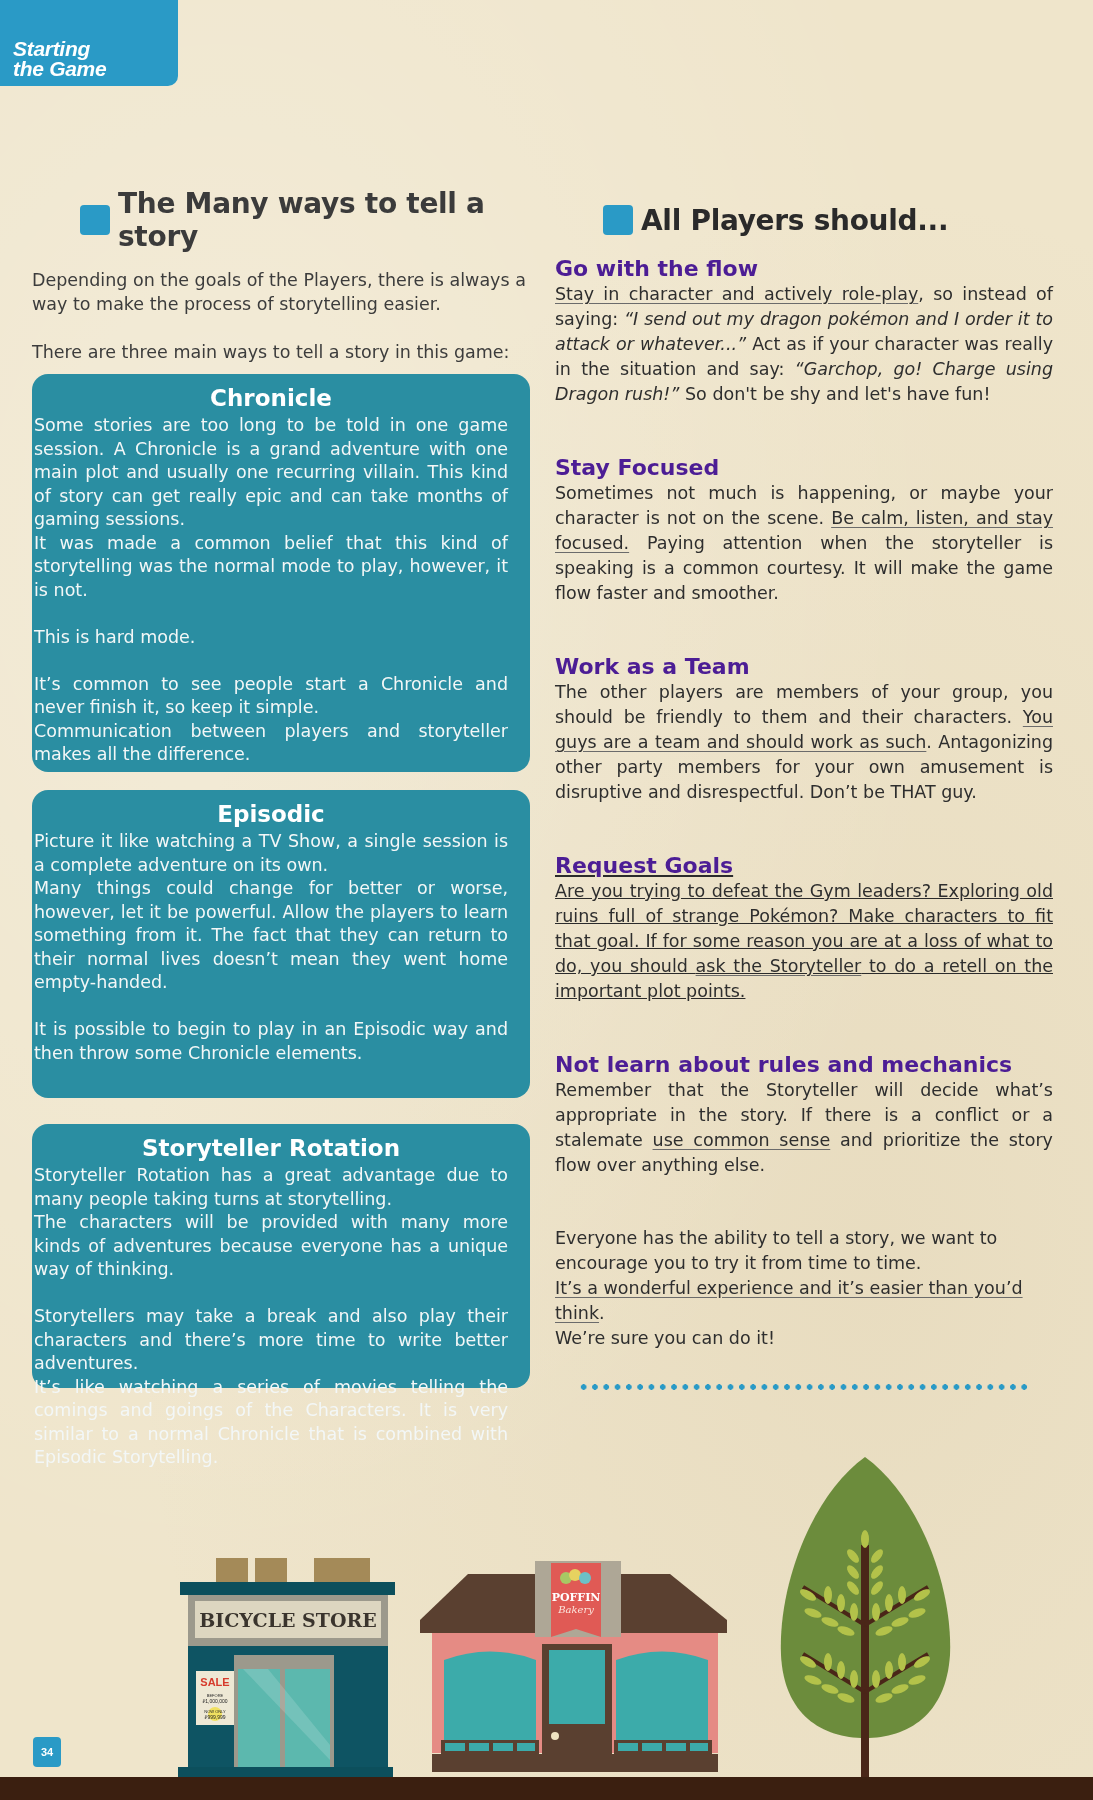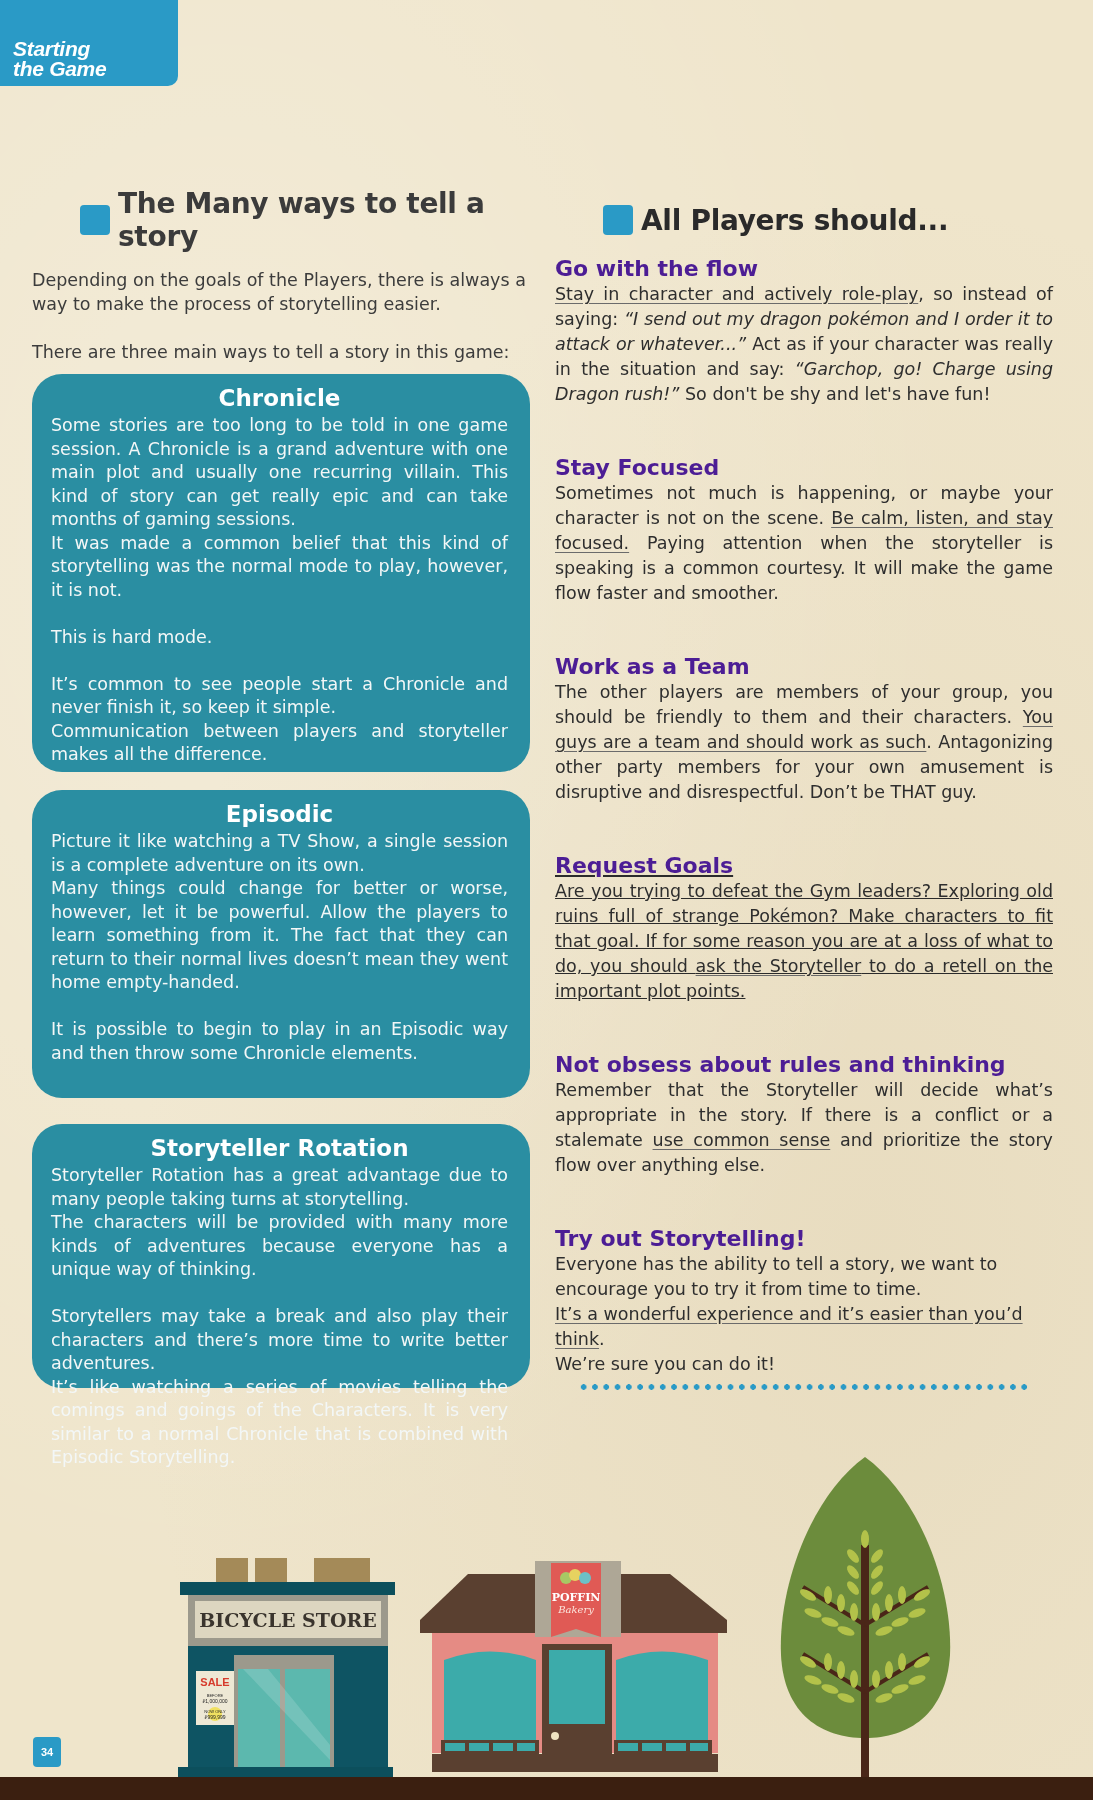--- a/index.html
+++ b/index.html
@@ -27,22 +27,22 @@
   .sec-heading { display: flex; align-items: center; height: 40px; padding-left: 48px; }
   .sec-square { width: 30px; height: 30px; background: #2a9ac6; border-radius: 4px; margin-right: 8px; flex: none; }
   .sec-heading h1 { font-size: 28px; font-weight: bold; color: #3b3b3b; letter-spacing: -0.3px; }
   .col-right .sec-heading h1 { color: #2a2a2a; }
 
   .intro p { font-size: 17.5px; line-height: 24px; color: #3c3c3c; }
   .intro { margin-top: 28px; }
   .intro p + p { margin-top: 24px; }
 
   .mode-card {
-    background: #2a8ea2; border-radius: 30px; color: #f3f7f7;
-    padding: 10px 22px 22px 19px;
+    background: #2a8ea2; border-radius: 16px; color: #f3f7f7;
+    padding: 10px 22px 22px 2px;
     text-align: justify;
   }
   .mode-card h2 { text-align: center; font-size: 23px; font-weight: bold; line-height: 28px; color: #fff; margin-bottom: 2px; }
   .mode-card p { font-size: 17.5px; line-height: 23.5px; }
   .mode-card .gap { height: 23.5px; }
 
   .tip { margin-bottom: 0; }
   .tip h3 { font-size: 22px; font-weight: bold; color: #4c1d95; line-height: 26px; }
   .tip p { font-size: 17.5px; line-height: 25px; text-align: justify; color: #2e2e2e; }
   .tip u { text-decoration: underline; text-decoration-color: #6b6b6b; text-underline-offset: 3px; }
@@ -126,26 +126,25 @@
     <h3>Work as a Team</h3>
     <p><span>The other players are members of your group, you should be friendly to them and their characters. </span><u>You guys are a team and should work as such</u><span>. Antagonizing other party members for your own amusement is disruptive and disrespectful. Don’t be THAT guy.</span></p>
   </div>
 
   <div class="tip" style="margin-top:48px;text-decoration:underline;">
     <h3>Request Goals</h3>
     <p><span>Are you trying to defeat the Gym leaders? Exploring old ruins full of strange Pokémon? Make characters to fit that goal. If for some reason you are at a loss of what to do, you should </span><u>ask the Storyteller</u><span> to do a retell on the important plot points.</span></p>
   </div>
 
   <div class="tip" style="margin-top:48px;">
-    <h3>Not obsess about rules and thinking</h3>
+    <h3>Not learn about rules and mechanics</h3>
     <p><span>Remember that the Storyteller will decide what’s appropriate in the story. If there is a conflict or a stalemate </span><u>use common sense</u><span> and prioritize the story flow over anything else.</span></p>
   </div>
 
   <div class="tip" style="margin-top:48px;">
-    <h3>Try out Storytelling!</h3>
     <p style="text-align:left;"><span>Everyone has the ability to tell a story, we want to encourage you to try it from time to time.</span><br><u>It’s a wonderful experience and it’s easier than you’d think</u><span>.</span><br><span>We’re sure you can do it!</span></p>
   </div>
 </div>
 
 <div class="dotline"></div>
 
 <svg class="illus" style="left:178px;top:1555px;" width="220" height="225" viewBox="0 0 220 225">
   <rect x="38" y="3" width="32" height="24" fill="#a48a58"></rect>
   <rect x="77" y="3" width="32" height="24" fill="#a48a58"></rect>
   <rect x="136" y="3" width="56" height="24" fill="#a48a58"></rect>

